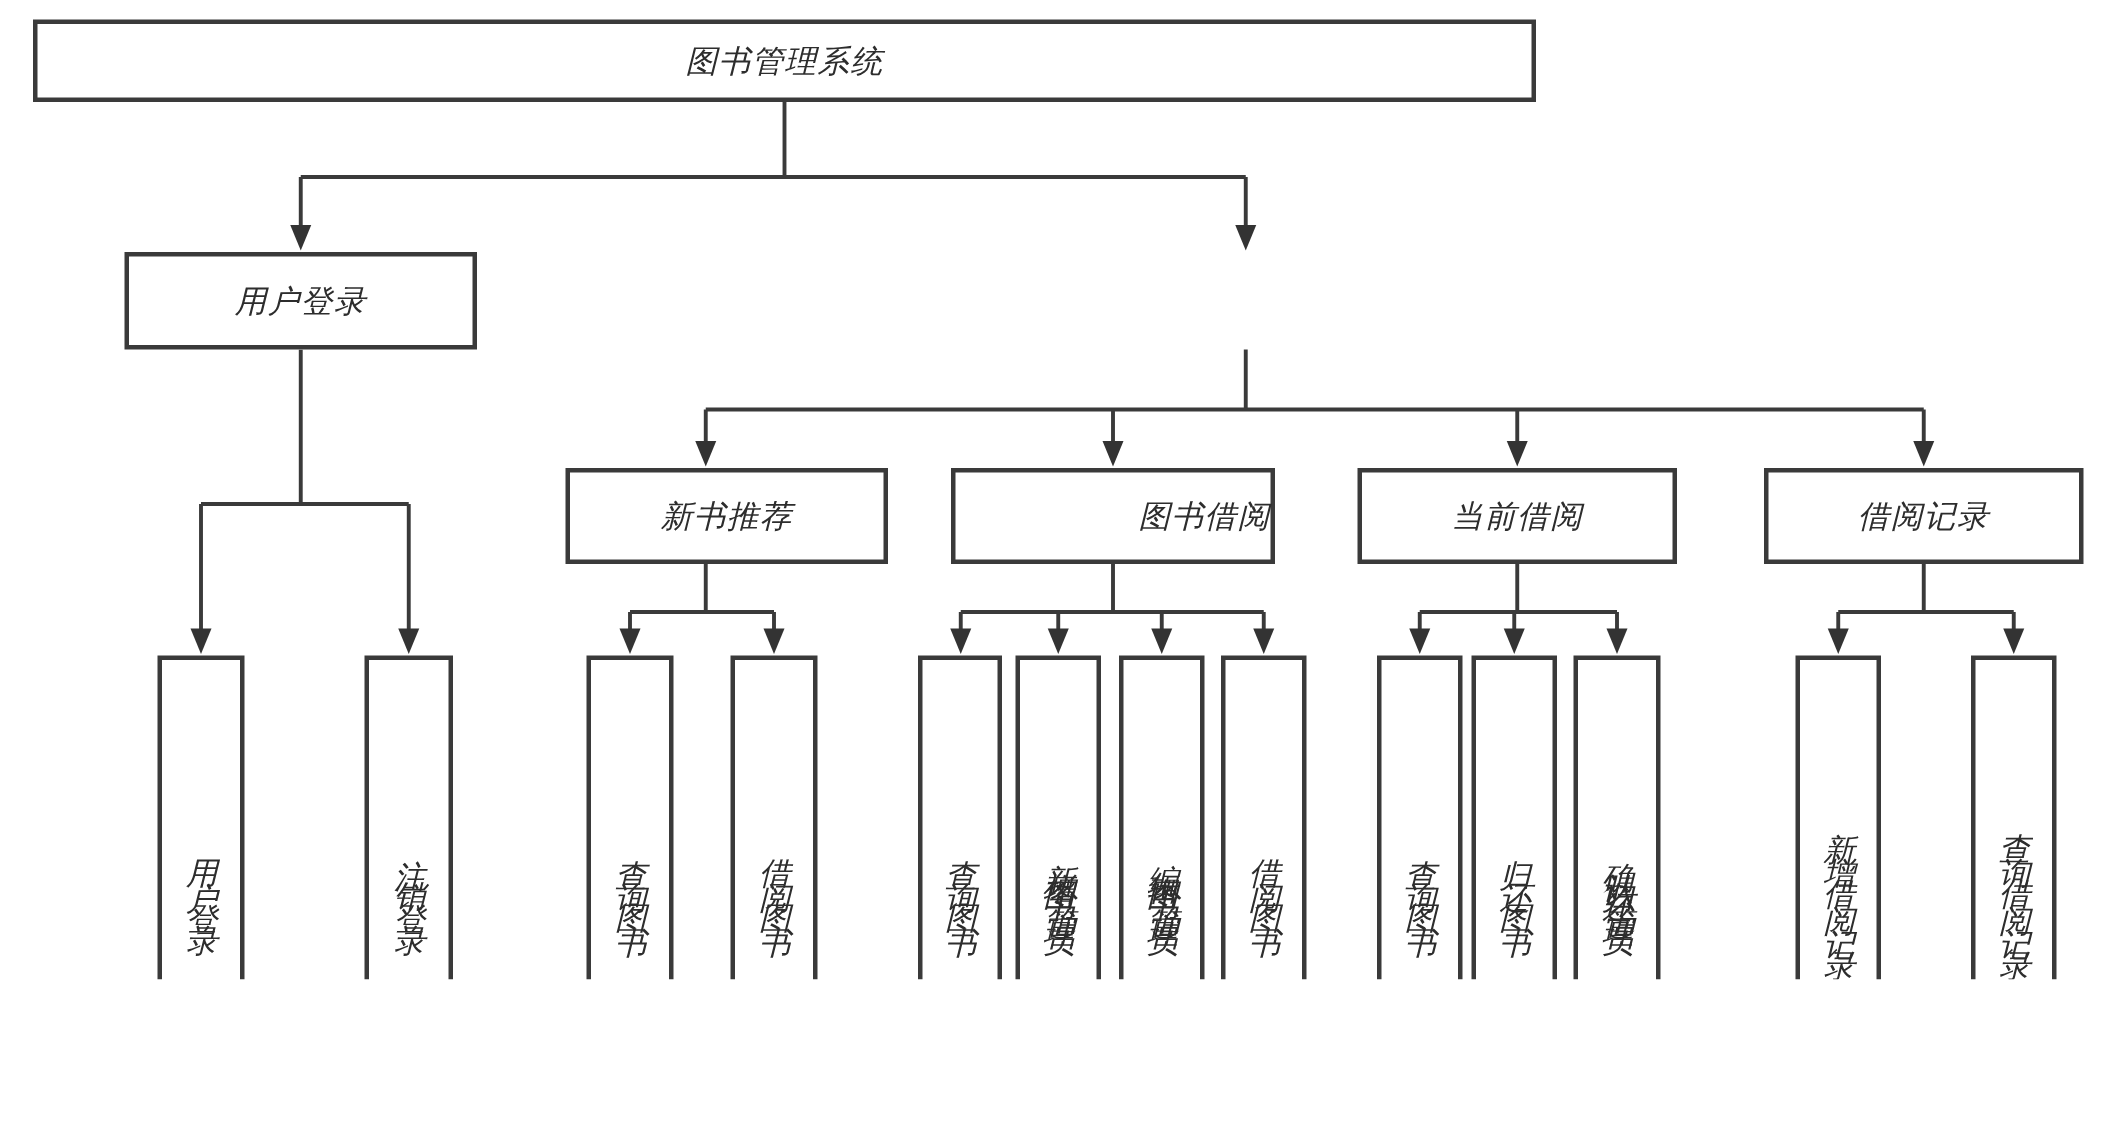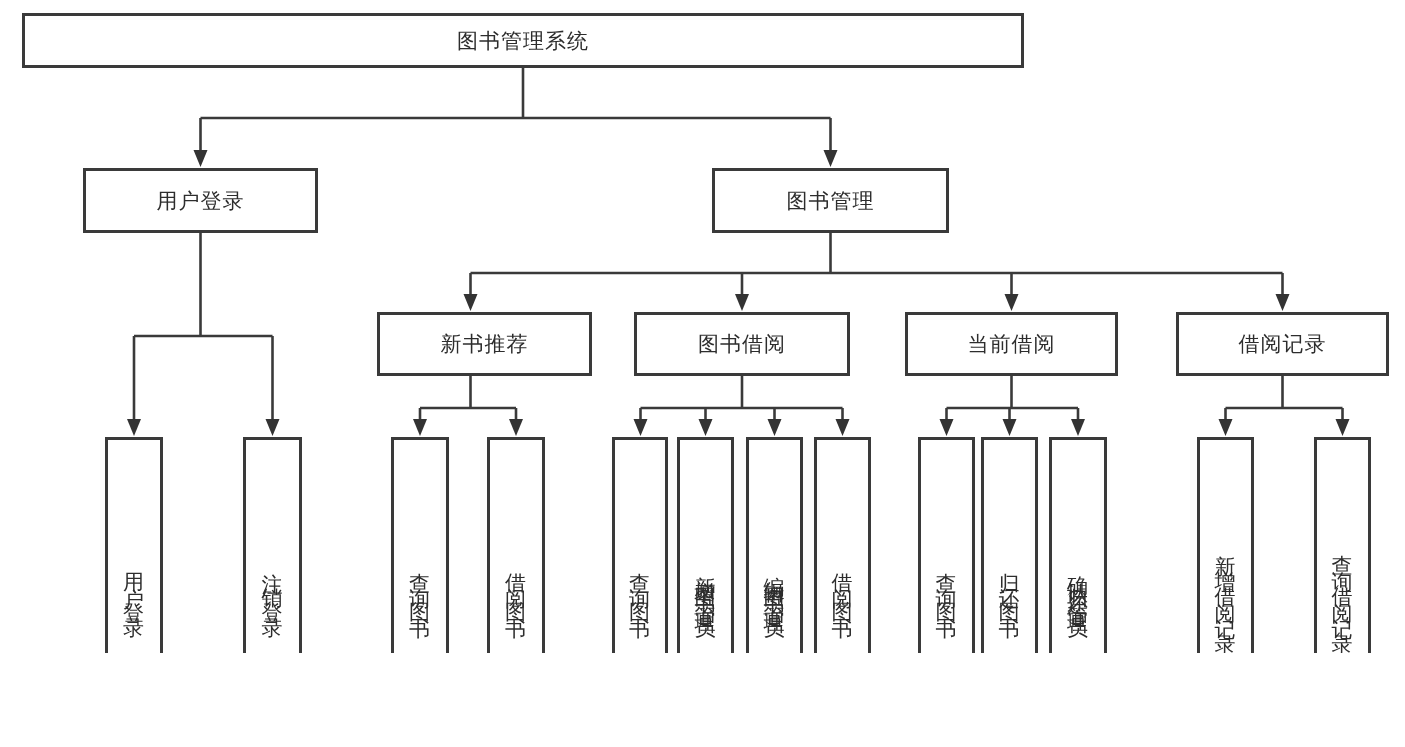--- a/index.html
+++ b/index.html
@@ -4,20 +4,21 @@
 <style>
   * { margin: 0; padding: 0; box-sizing: border-box; }
   html, body { background: #ffffff; }
   .canvas {
     position: relative;
     width: 1405px;
     height: 653px;
     background: #ffffff;
     font-family: "Liberation Sans", "DejaVu Sans", sans-serif;
     overflow: hidden;
+    font-style: italic;
   }
   svg.connectors {
     position: absolute;
     left: 0; top: 0;
     width: 1405px; height: 747px;
   }
   svg.connectors path {
     stroke: #3a3a3a;
     stroke-width: 2.6;
     fill: none;
@@ -136,28 +137,25 @@
     </g>
   </svg>
 
   <div class="node h-node" style="left:22px; top:13px; width:1002px; height:55px;">
     <span>图书管理系统</span>
   </div>
 
   <div class="node h-node" style="left:83px; top:168px; width:235px; height:65px;">
     <span>用户登录</span>
   </div>
-  <div class="node h-node" style="left:712px; top:168px; width:237px; height:65px;">
-    <span>图书管理</span>
-  </div>
 
   <div class="node h-node" style="left:377px; top:312px; width:215px; height:64px;">
     <span>新书推荐</span>
   </div>
-  <div class="node h-node" style="left:634px; top:312px; width:216px; height:64px;">
+  <div class="node h-node" style="left:634px; top:312px; width:216px; height:64px;justify-content:flex-end;">
     <span>图书借阅</span>
   </div>
   <div class="node h-node" style="left:1176px; top:312px; width:213px; height:64px;">
     <span>借阅记录</span>
   </div>
   <div class="node h-node" style="left:905px; top:312px; width:213px; height:64px;">
     <span>当前借阅</span>
   </div>
 
   <div class="node v-node" style="left:105px; top:437px; width:58px; height:298px;">

